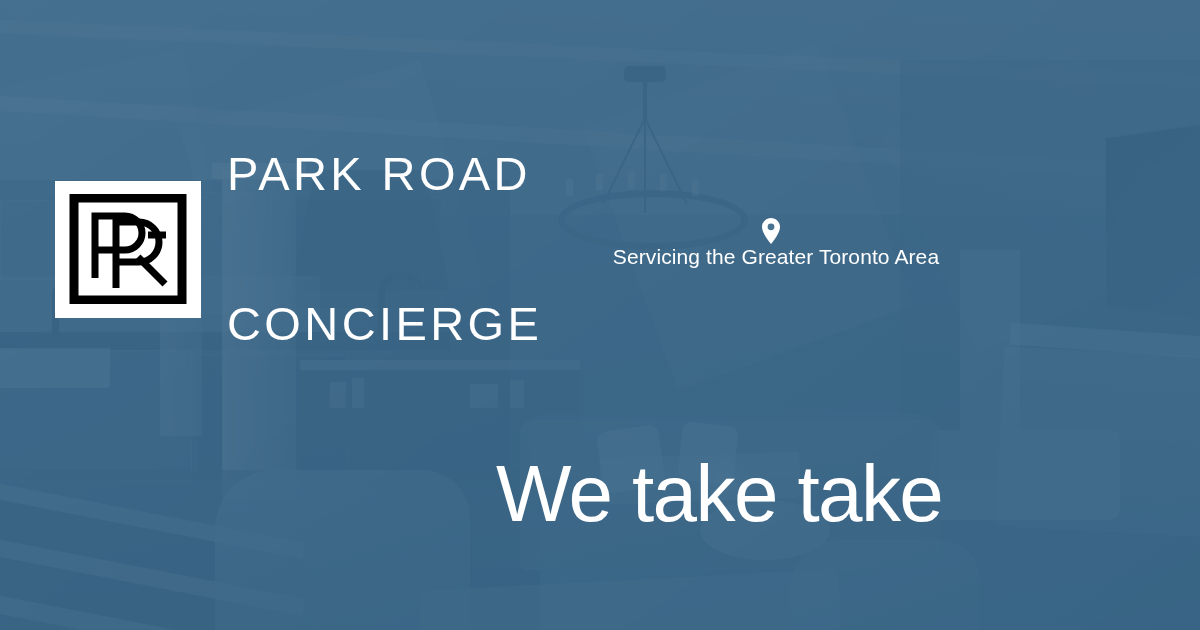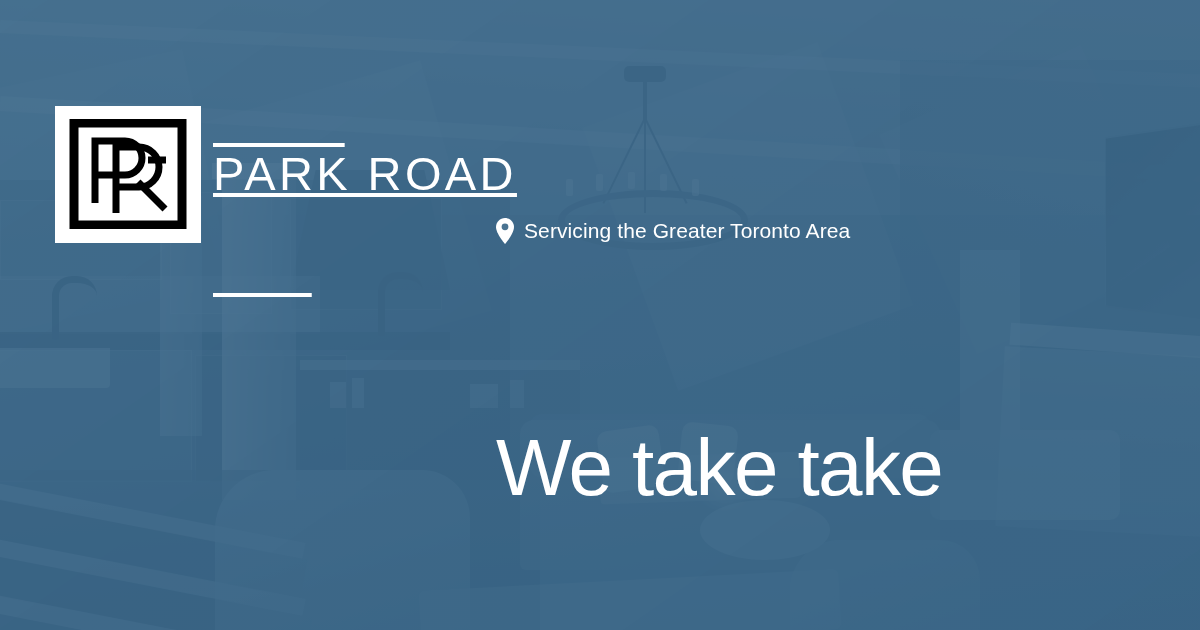--- a/index.html
+++ b/index.html
@@ -252,41 +252,41 @@
     display: flex; align-items: center;
   }
   .logo-mark {
     width: 146px; height: 137px;
     background: #ffffff;
     display: flex; align-items: center; justify-content: center;
     flex: none;
   }
   .logo-mark svg { display: block; }
   .wordmark {
-    margin-left: 12px;
+    margin-left: 26px;
     color: #ffffff;
     font-size: 47px;
     line-height: 50px;
     font-weight: 300;
     letter-spacing: 3.4px;
     white-space: pre;
-    text-decoration: underline;
   }
   .wordmark .wm-line { display: block; }
 
   
   .hero { position: absolute; left: 496px; top: 218px; width: 560px; }
 
   .eyebrow {
     display: flex; align-items: center;
     color: #ffffff;
     font-size: 21px;
     line-height: 26px;
     font-weight: 400;
     letter-spacing: .1px;
+    flex-direction: column;
   }
   .pin-icon { flex: none; width: 18px; height: 26px; margin-right: 10px; }
   .pin-icon svg { display: block; }
 
   .headline {
     margin-top: 11px;
     color: #ffffff;
     font-size: 80px;
     line-height: 85px;
     font-weight: 400;
@@ -388,20 +388,21 @@
           <g fill="none" stroke="#000000" stroke-width="7">
             <path d="M26 84 V22 H56 a17 17 0 0 1 0 34 H26"></path>
             <path d="M47 94 V28 H70 a20 20 0 0 1 0 40 H47"></path>
             <path d="M69 63 L96 90"></path>
             <path d="M79 41 H97"></path>
           </g>
         </svg>
       </div>
       <div class="wordmark">
         <span class="wm-line">PARK ROAD</span>
+        <span class="wm-line">CONCIERGE</span>
       </div>
     </div>
 
     <div class="hero">
 
       <div class="eyebrow">
         <span class="pin-icon">
           <svg width="18" height="26" viewBox="0 0 18 26" aria-hidden="true">
             <path d="M9 0C4.03 0 0 4.03 0 9c0 6.6 9 17 9 17s9-10.4 9-17c0-4.97-4.03-9-9-9z" fill="#ffffff"></path>
             <circle cx="9" cy="8.8" r="3.4" fill="#4a7391"></circle>

